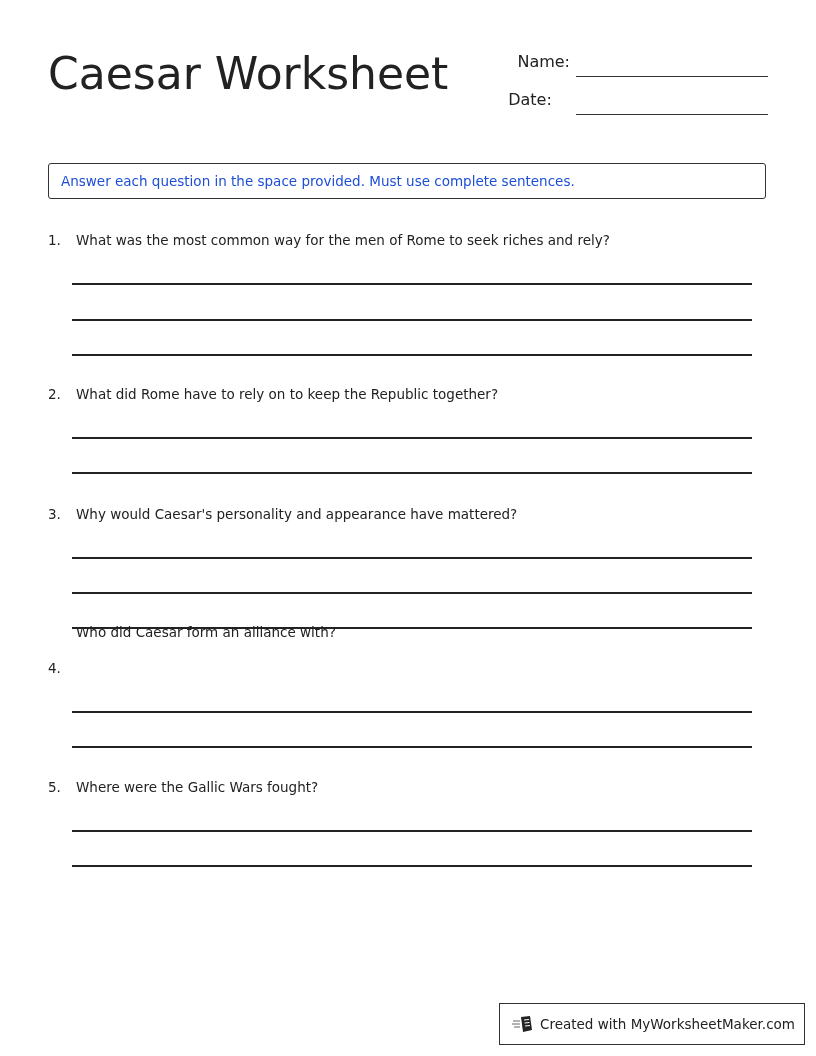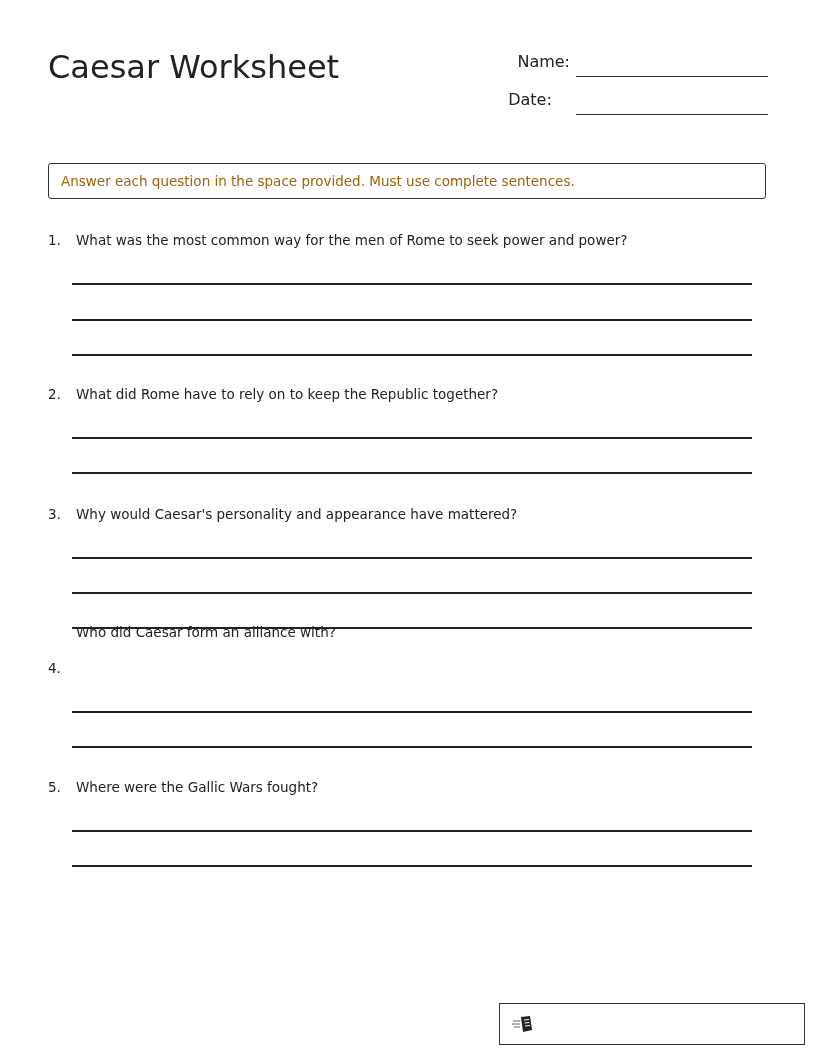--- a/index.html
+++ b/index.html
@@ -1,24 +1,24 @@
 <!DOCTYPE html>
 <html><head>
 <meta charset="utf-8">
 <style>
   html, body { margin: 0; padding: 0; background: #ffffff; }
   body { width: 816px; height: 1056px; position: relative; overflow: hidden;
          font-family: "DejaVu Sans", sans-serif; color: #222; }
-  .title { position: absolute; left: 48px; top: 48px; font-size: 32px; font-weight: normal; margin: 0;
+  .title { position: absolute; left: 48px; top: 48px; font-size: 44px; font-weight: normal; margin: 0;
            color: #222; letter-spacing: 0; }
   .field-label { position: absolute; font-size: 16px; color: #222; text-align: right; width: 80px; }
   .field-line { position: absolute; left: 576px; width: 192px; height: 0; border-top: 1.5px solid #333; }
   .instructions { position: absolute; left: 48px; top: 163px; width: 718px; height: 36px;
                   border: 1.5px solid #333; border-radius: 3px; box-sizing: border-box; }
-  .instructions span { position: absolute; left: 12px; top: 9px; font-size: 13.5px; color: #a16207; }
+  .instructions span { position: absolute; left: 12px; top: 9px; font-size: 13.5px; color: #1d4ed8; }
   .q-num { position: absolute; left: 48px; font-size: 13.5px; color: #222; }
   .q-text { position: absolute; left: 76px; font-size: 13.5px; color: #222; }
   .ans-line { position: absolute; left: 72px; width: 680px; height: 0; border-top: 2px solid #222; }
   .footer { position: absolute; left: 499px; top: 1003px; width: 306px; height: 42px;
             border: 1.5px solid #333; box-sizing: border-box; }
   .footer .logo { position: absolute; left: 12px; top: 11px; width: 22px; height: 18px; }
   .footer span { position: absolute; left: 40px; top: 12px; font-size: 13.5px; color: #222; }
 </style>
 </head>
 <body>
@@ -28,21 +28,21 @@
 <div class="field-label" style="left:490px; top:52px;">Name:</div>
 <div class="field-line" style="top:76px;"></div>
 <div class="field-label" style="left:490px; top:90px;text-align:center;">Date:</div>
 <div class="field-line" style="top:114px;"></div>
 
 <div class="instructions">
   <span>Answer each question in the space provided. Must use complete sentences.</span>
 </div>
 
 <div class="q-num" style="top:232px;">1.</div>
-<div class="q-text" style="top:232px;">What was the most common way for the men of Rome to seek power and power?</div>
+<div class="q-text" style="top:232px;">What was the most common way for the men of Rome to seek riches and rely?</div>
 <div class="ans-line" style="top:283px;"></div>
 <div class="ans-line" style="top:319px;"></div>
 <div class="ans-line" style="top:354px;"></div>
 
 <div class="q-num" style="top:386px;">2.</div>
 <div class="q-text" style="top:386px;">What did Rome have to rely on to keep the Republic together?</div>
 <div class="ans-line" style="top:437px;"></div>
 <div class="ans-line" style="top:472px;"></div>
 
 <div class="q-num" style="top:506px;">3.</div>
@@ -62,13 +62,14 @@
 <div class="ans-line" style="top:865px;"></div>
 
 <div class="footer">
   <svg class="logo" viewBox="0 0 22 18">
     <line x1="1" y1="6" x2="8" y2="6" stroke="#666" stroke-width="1"></line>
     <line x1="0" y1="9" x2="8" y2="9" stroke="#666" stroke-width="1"></line>
     <line x1="2" y1="12" x2="8" y2="12" stroke="#666" stroke-width="1"></line>
     <path d="M9 2 L18 1 L20 15 L11 17 Z" fill="#222"></path>
     <path d="M12 5 L17 4.5 M12.5 8 L17.5 7.5 M13 11 L18 10.5" stroke="#fff" stroke-width="1"></path>
   </svg>
+  <span>Created with MyWorksheetMaker.com</span>
 </div>
 
 </body></html>

